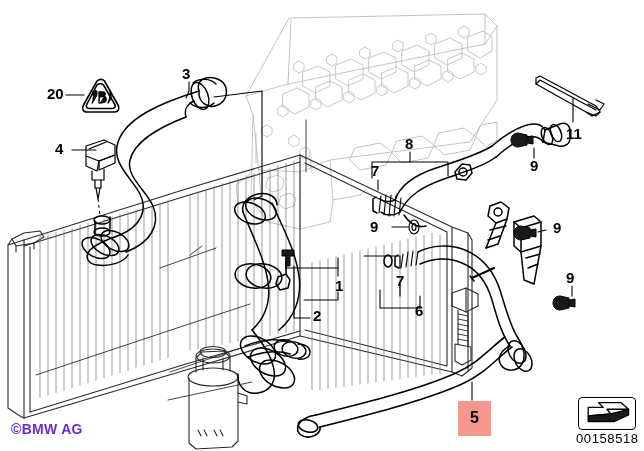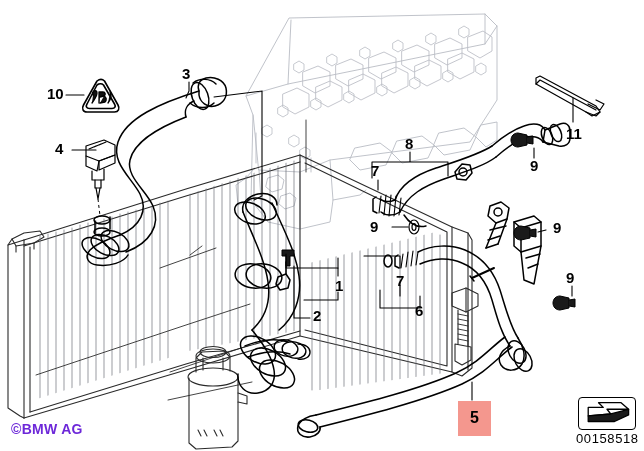--- a/index.html
+++ b/index.html
@@ -464,21 +464,21 @@
     <g fill="none" stroke="#222" stroke-width="0.85" stroke-linecap="round">
       <path d="M36 375 L186 325 L250 304"></path>
       <path d="M190 255 L202 246"></path>
       <path d="M160 268 L216 248"></path>
       <path d="M168 400 L252 382"></path>
       <path d="M250 345 L170 372"></path>
       <path d="M306 120 L306 172"></path>
     </g>
   </svg>
 
-  <div class="callout" style="left:47px; top:86px;">10</div>
+  <div class="callout" style="left:47px; top:86px;">20</div>
   <div class="callout" style="left:182px; top:66px;">3</div>
   <div class="callout" style="left:55px; top:141px;">4</div>
   <div class="callout" style="left:566px; top:126px;text-align:right;">11</div>
   <div class="callout" style="left:405px; top:136px;">8</div>
   <div class="callout" style="left:371px; top:163px;">7</div>
   <div class="callout" style="left:530px; top:158px;">9</div>
   <div class="callout" style="left:553px; top:220px;">9</div>
   <div class="callout" style="left:566px; top:270px;">9</div>
   <div class="callout" style="left:370px; top:219px;">9</div>
   <div class="callout" style="left:335px; top:278px;">1</div>

